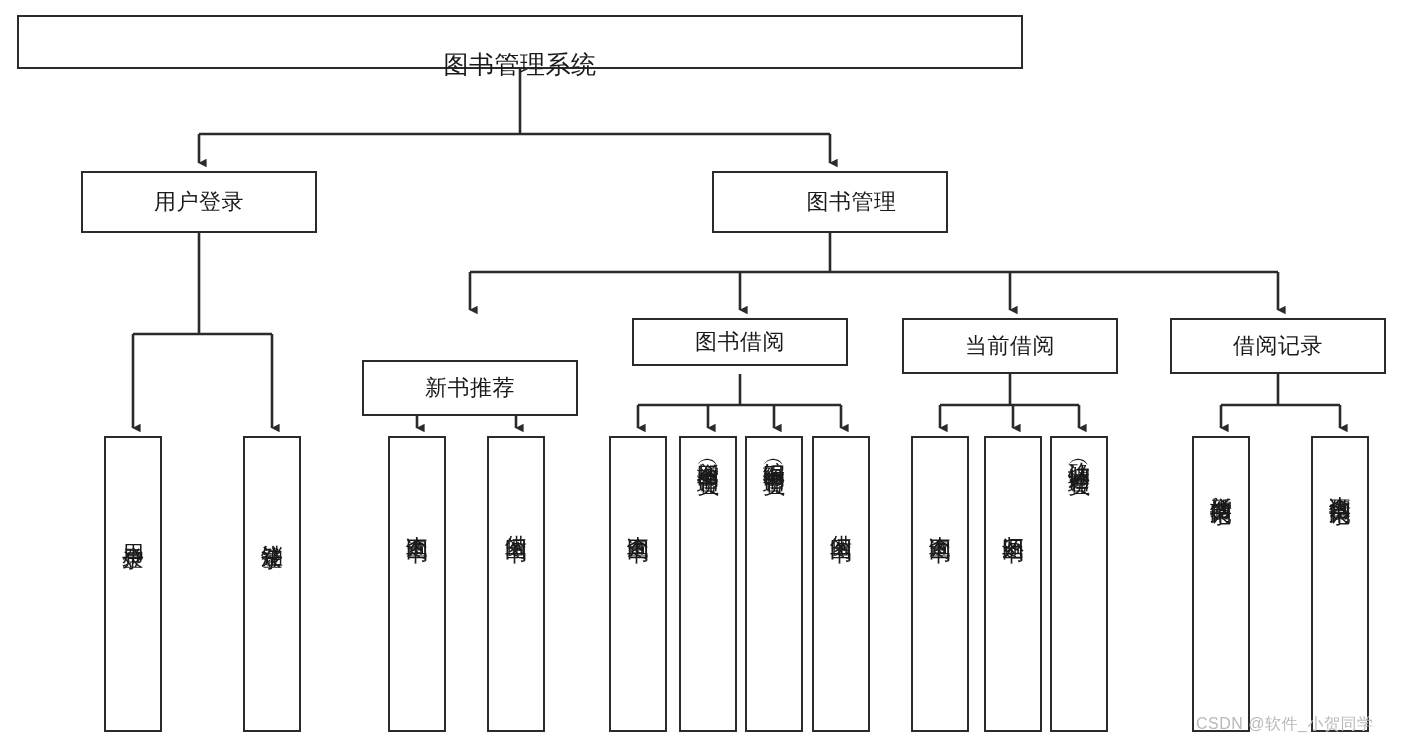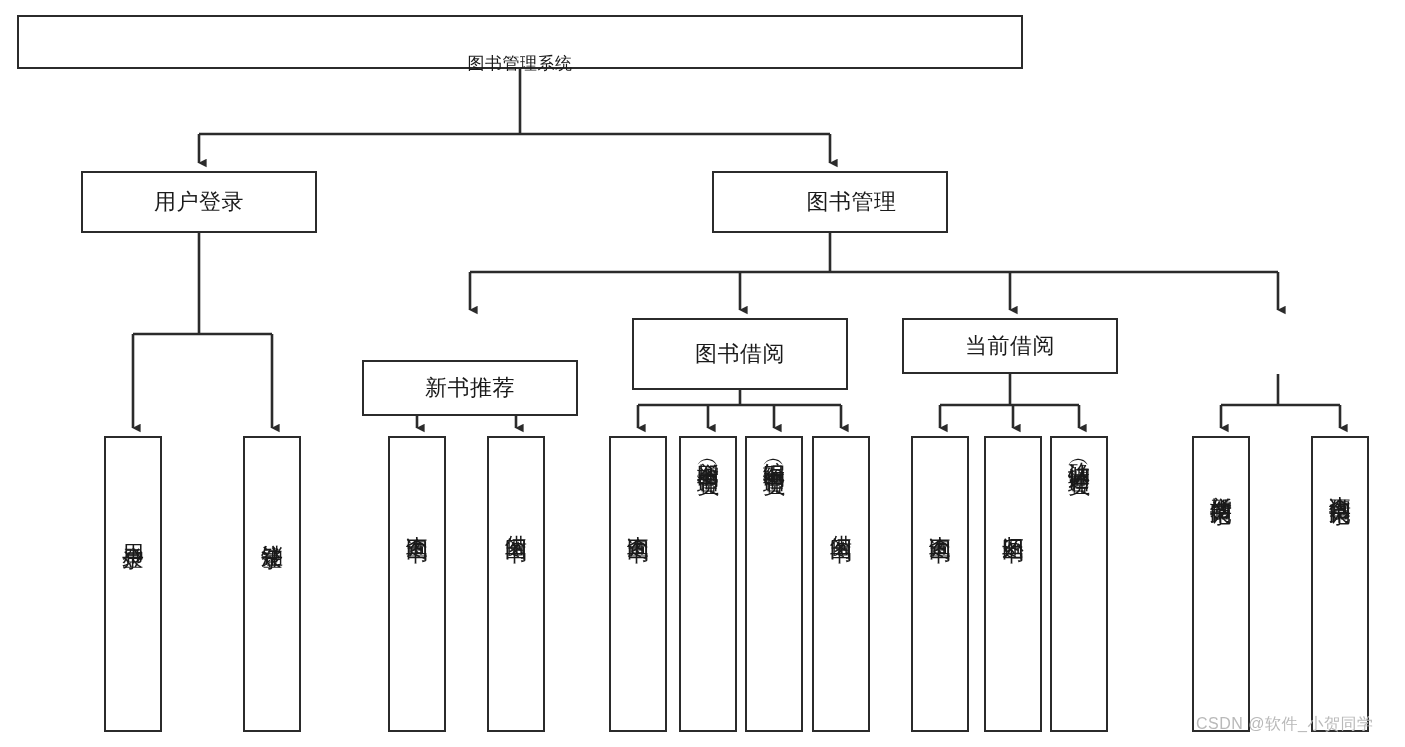--- a/index.html
+++ b/index.html
@@ -41,21 +41,21 @@
     display: block;
     text-align: center;
     line-height: 1.12;
     white-space: nowrap;
   }
   .node.horizontal .label {
     font-size: 22px;
     letter-spacing: 0.5px;
   }
   .node.root .label {
-    font-size: 17px;
+    font-size: 25px;
     margin-top: 44px;
   }
   .node.vertical {
     align-items: flex-start;
     padding-top: 8px;
   }
   .node.vertical .label {
     writing-mode: vertical-rl;
     text-orientation: upright;
     font-size: 22px;
@@ -137,26 +137,29 @@
   <div class="node horizontal" style="left:81px; top:171px; width:236px; height:62px;">
     <span class="label">用户登录</span>
   </div>
   <div class="node horizontal" style="left:712px; top:171px; width:236px; height:62px;padding-left:43px;">
     <span class="label">图书管理</span>
   </div>
 
   <div class="node horizontal" style="left:362px; top:332px; width:216px; height:56px;margin-top:28px;">
     <span class="label">新书推荐</span>
   </div>
-  <div class="node horizontal" style="left:632px; top:318px; width:216px; height:72px;">
+  <div class="node horizontal" style="left:632px; top:318px; width:216px; height:48px;">
     <span class="label">图书借阅</span>
   </div>
   <div class="node horizontal" style="left:902px; top:318px; width:216px; height:56px;align-items:center;">
     <span class="label">当前借阅</span>
   </div>
+  <div class="node horizontal" style="left:1170px; top:318px; width:216px; height:56px;">
+    <span class="label">借阅记录</span>
+  </div>
 
   <div class="node vertical mid" style="left:104px; top:436px; width:58px; height:296px; padding-top:88px;">
     <span class="label">用户登录</span>
   </div>
   <div class="node vertical mid" style="left:243px; top:436px; width:58px; height:296px; padding-top:88px;">
     <span class="label">注销登录</span>
   </div>
 
   <div class="node vertical mid" style="left:388px; top:436px; width:58px; height:296px; padding-top:80px;">
     <span class="label">查询图书</span>

